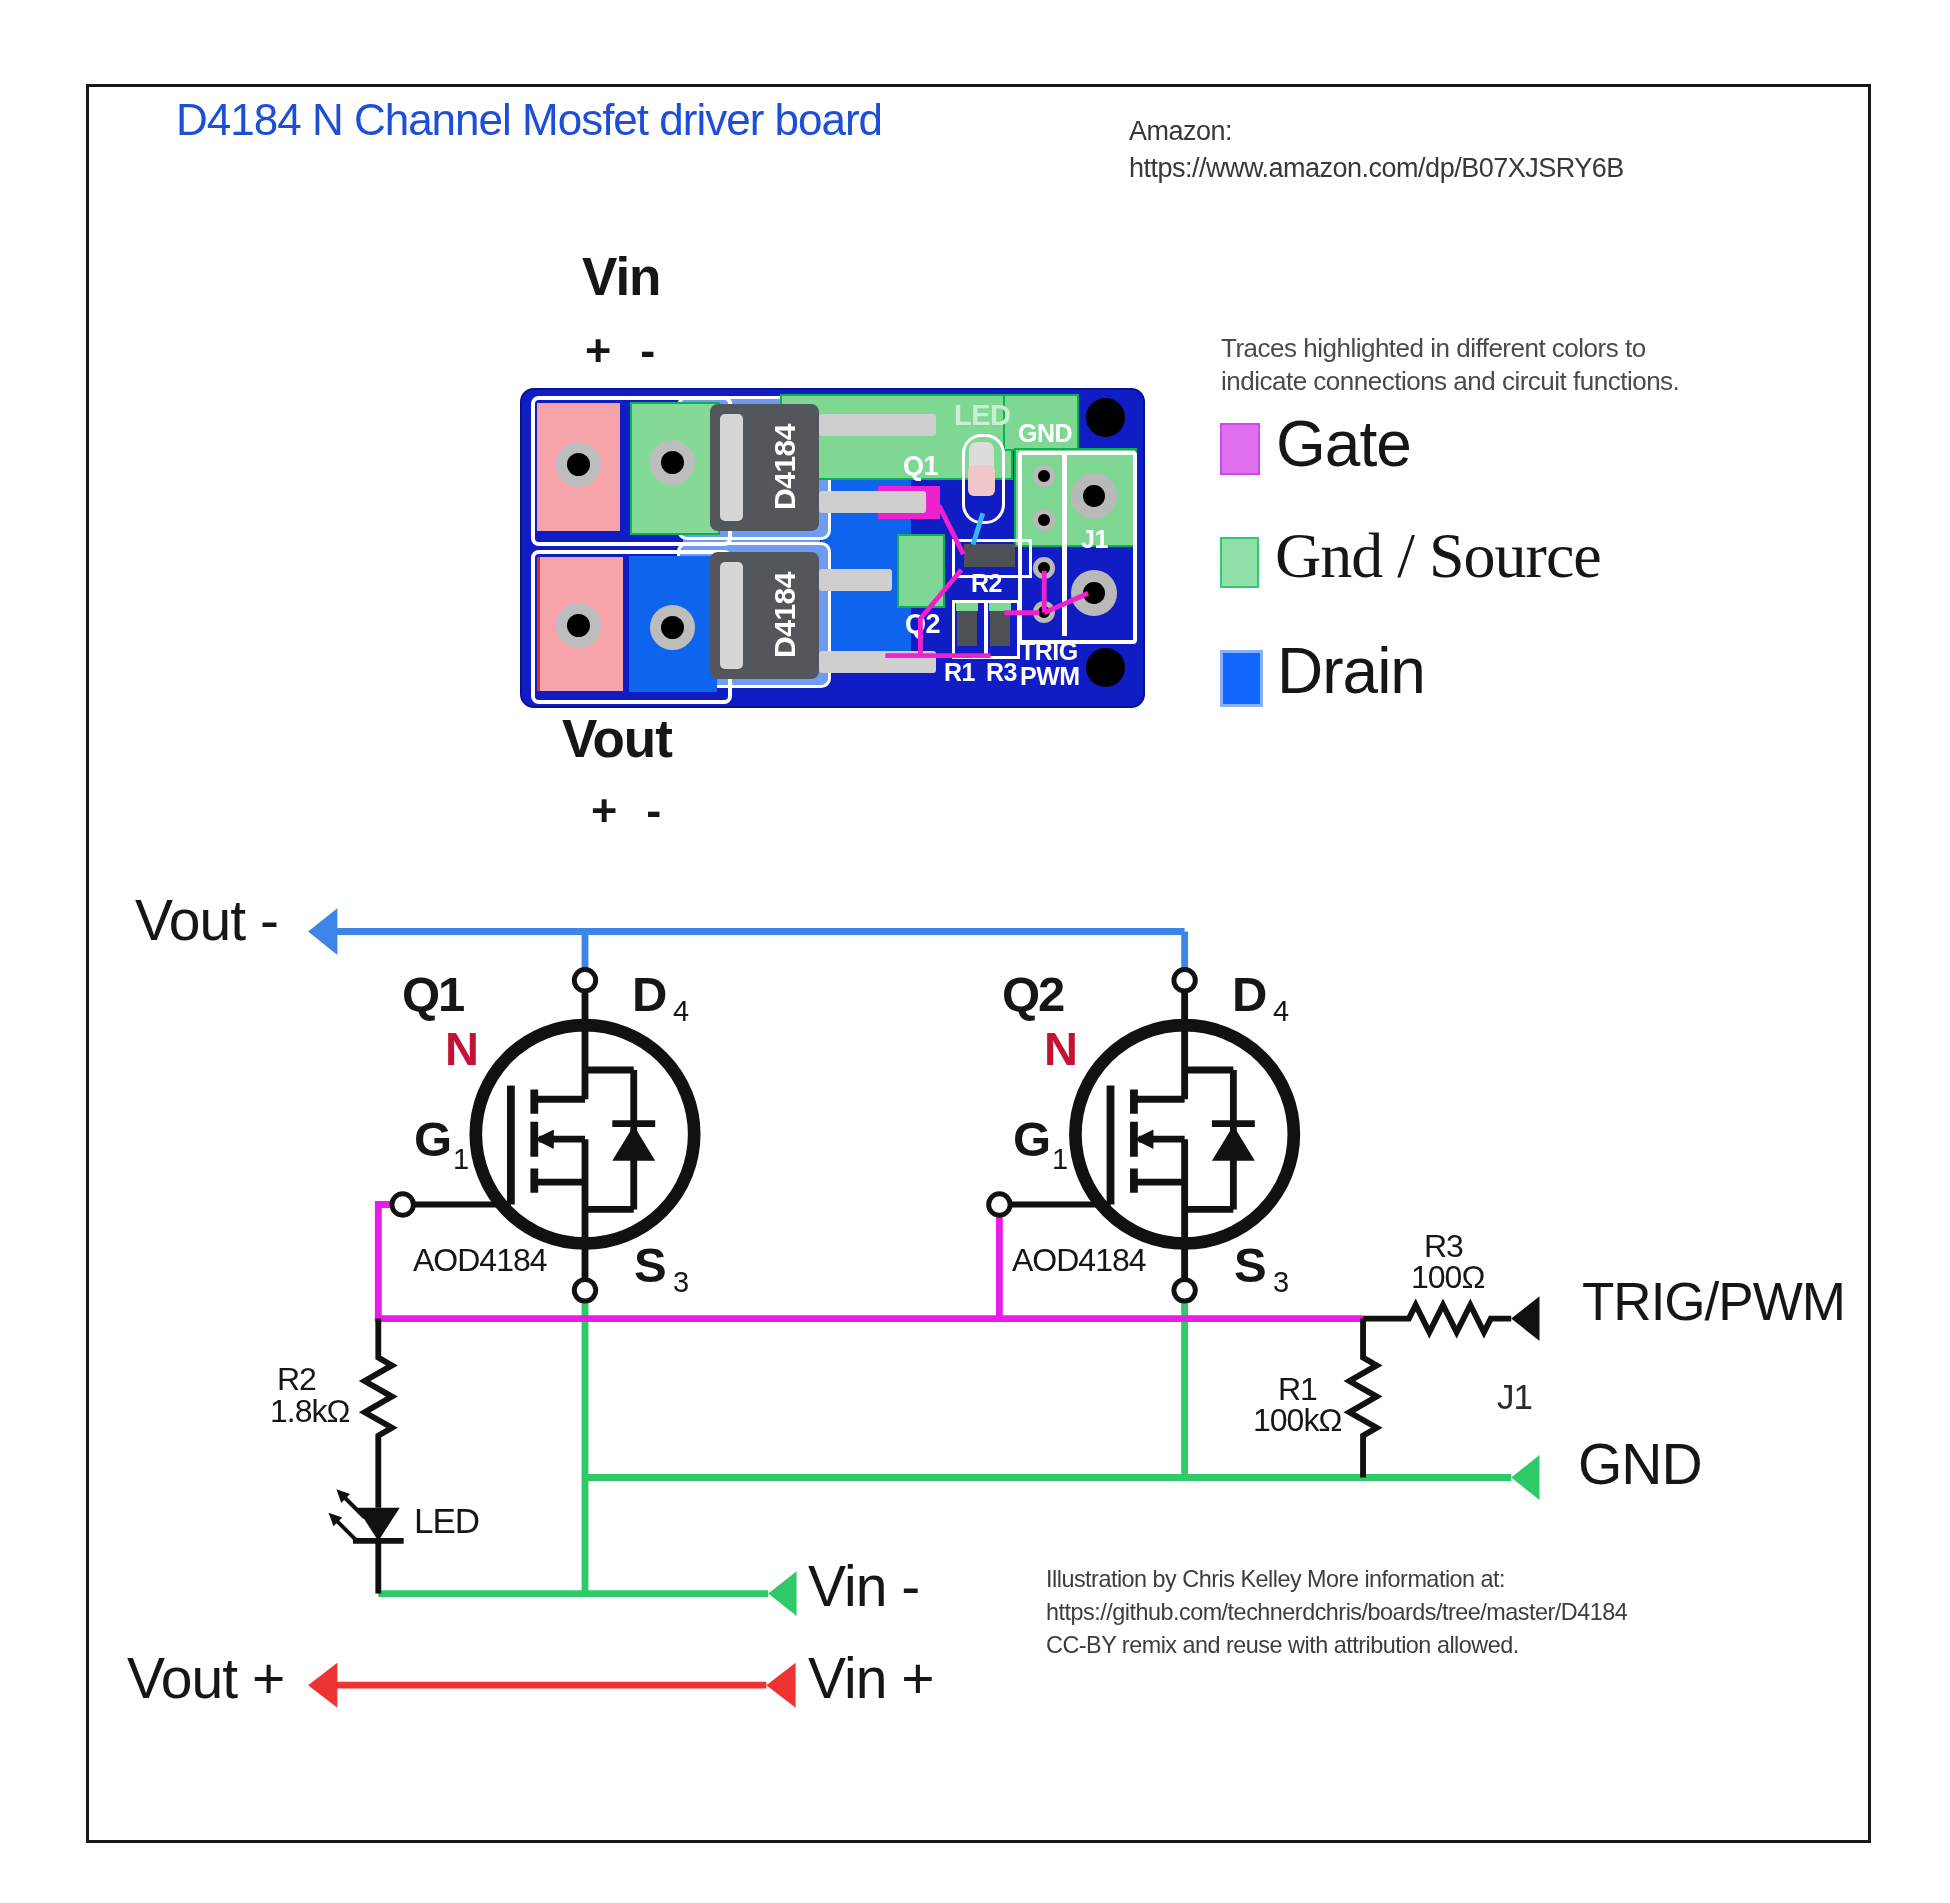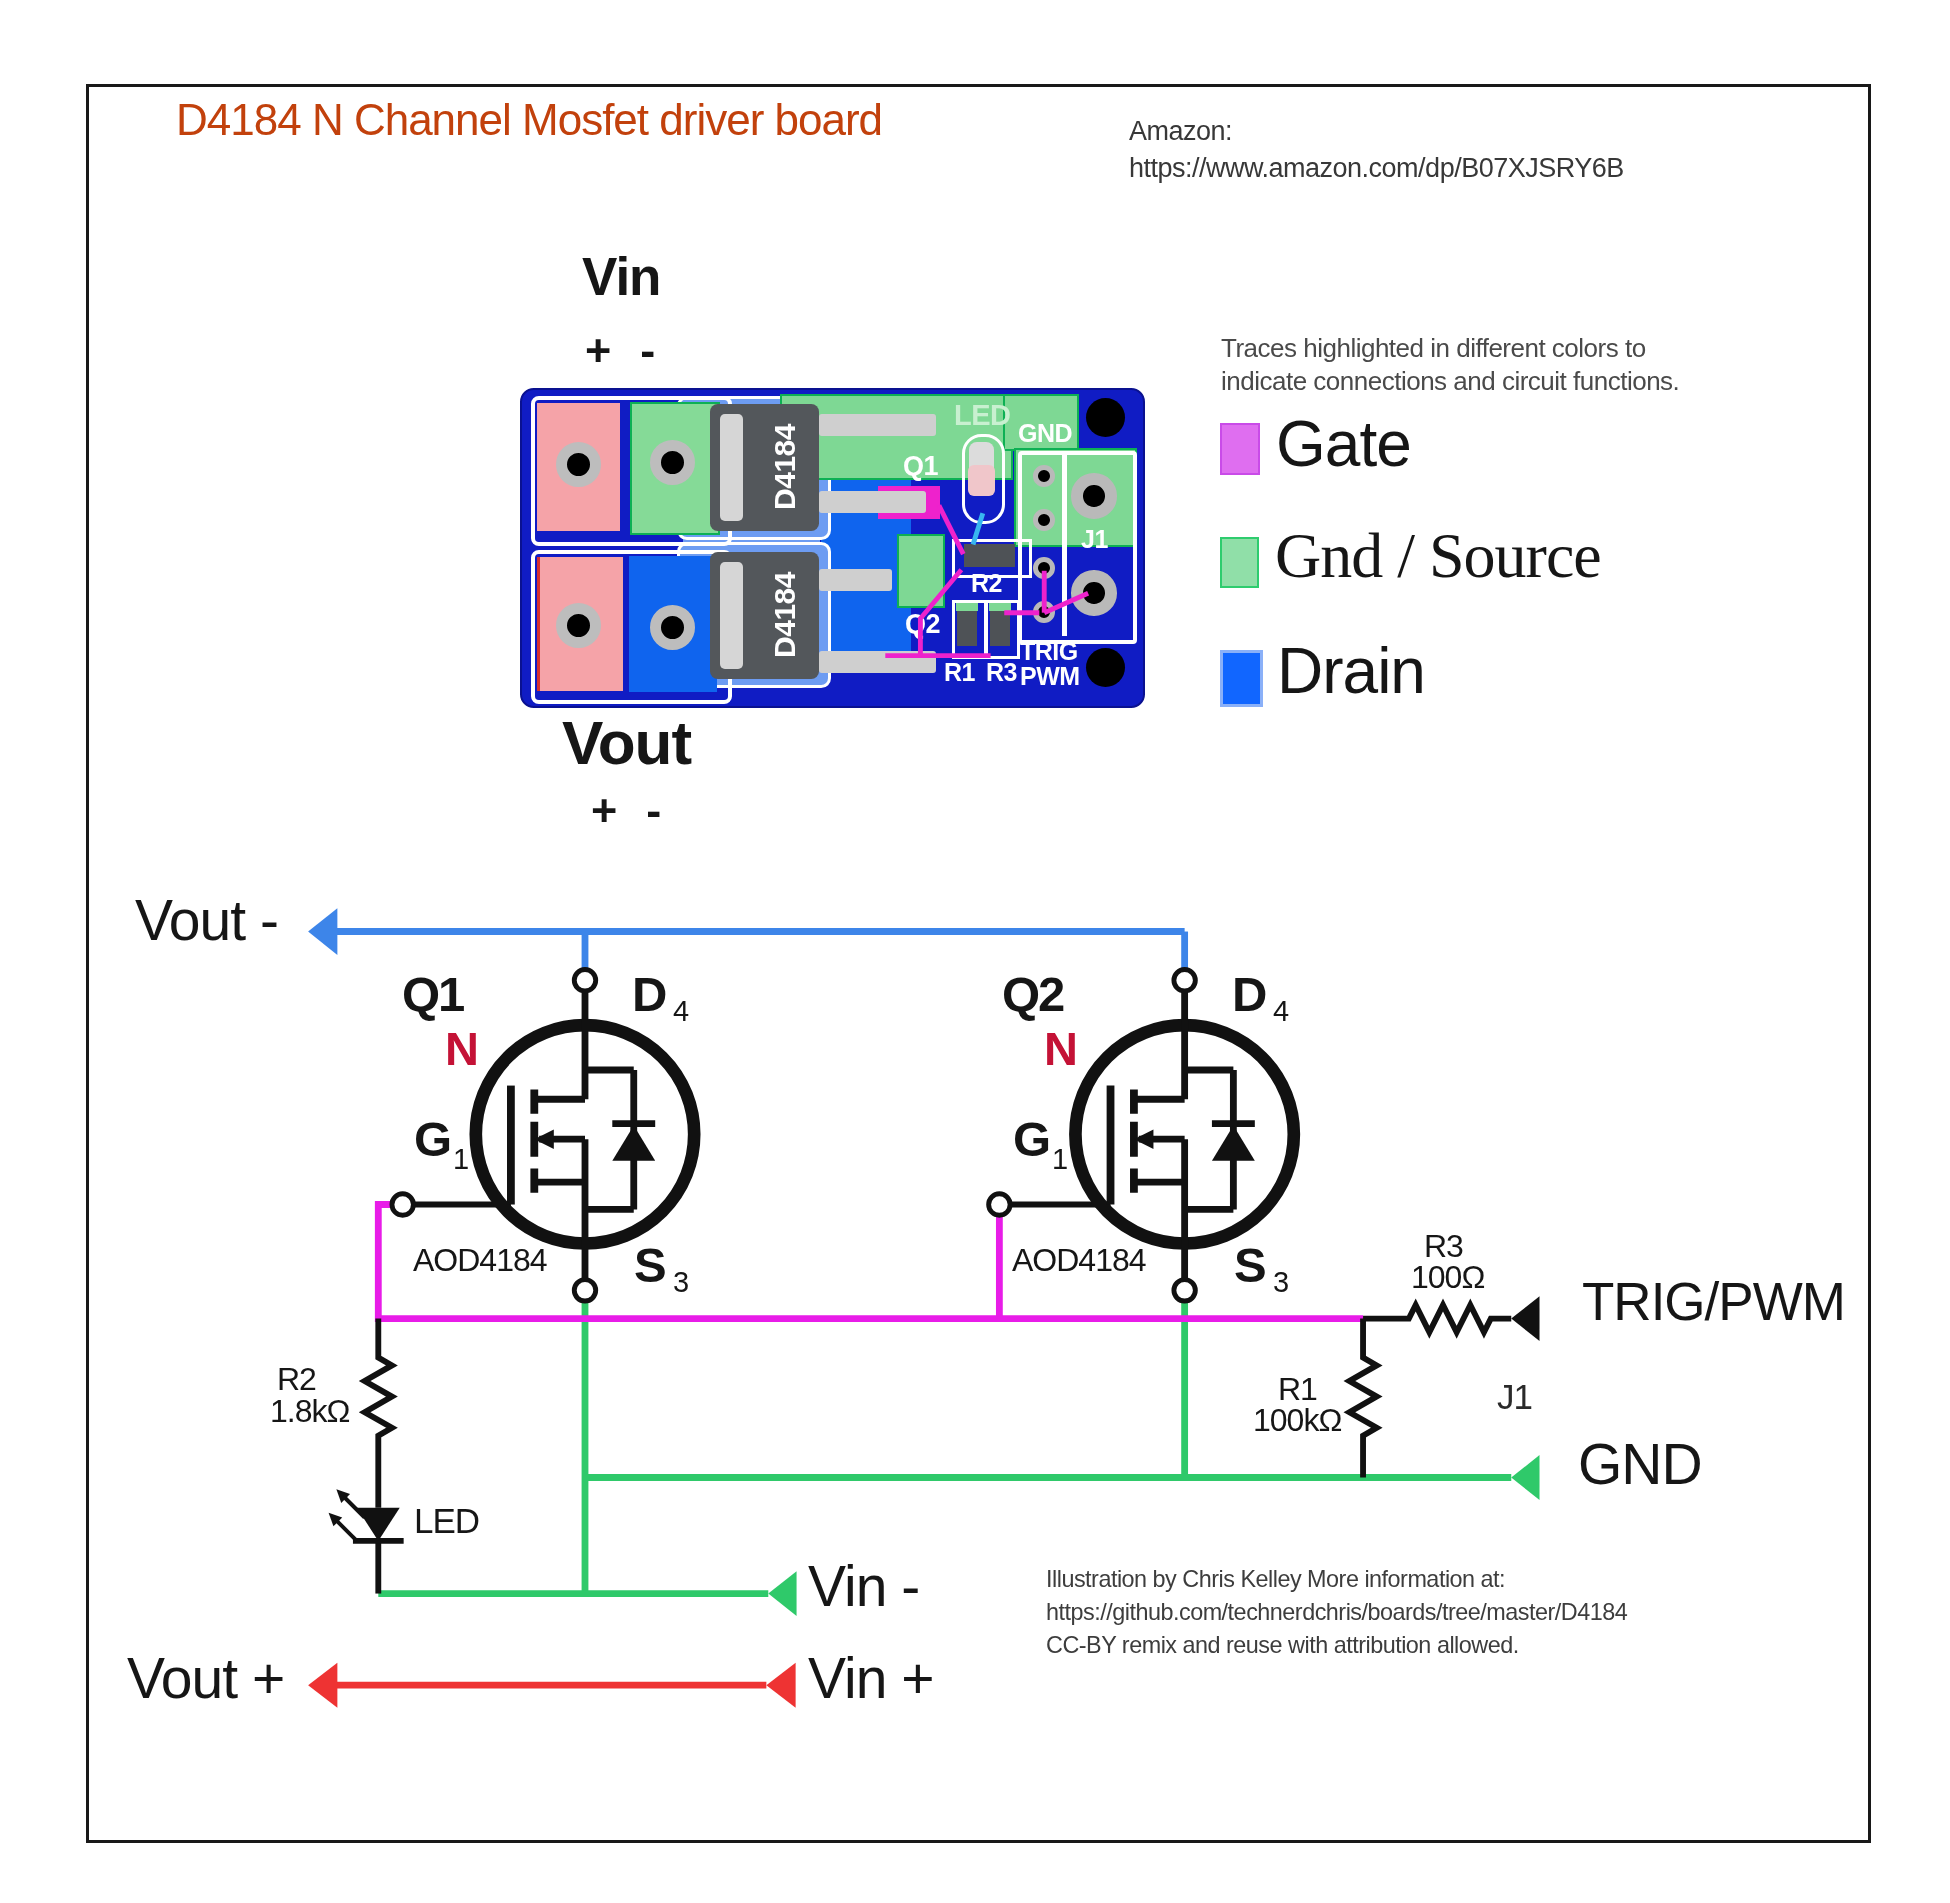--- a/index.html
+++ b/index.html
@@ -13,32 +13,32 @@
   .sq{border-radius:2.9px;}
   svg{position:absolute;left:0;top:0;pointer-events:none;}
 </style>
 </head>
 <body>
 
 <div id="stage">
 
   <div class="ab frame" style="left:86px;top:84px;width:1779px;height:1753px;"></div>
 
-  <div class="ab t" style="left:176px;top:98px;font-size:44px;color:#c2410c;">D4184 N Channel Mosfet driver board</div>
+  <div class="ab t" style="left:176px;top:98px;font-size:44px;color:#1d4ed8;">D4184 N Channel Mosfet driver board</div>
   <div class="ab" style="left:1129px;top:113px;font-size:27px;line-height:37px;color:#383838;letter-spacing:-0.5px;">
     <div>Amazon:</div>
     <div>https://www.amazon.com/dp/B07XJSRY6B</div>
   </div>
 
   <div class="ab t" style="left:582px;top:250px;font-size:53px;font-weight:600;">Vin</div>
   <div class="ab" style="left:585px;top:328px;display:flex;gap:29px;font-size:45px;font-weight:600;color:#161616;line-height:1;">
     <span>+</span>
       <span>-</span>
   </div>
-  <div class="ab t" style="left:562px;top:712px;font-size:62px;font-weight:600;">Vout</div>
+  <div class="ab t" style="left:562px;top:712px;font-size:53px;font-weight:600;">Vout</div>
   <div class="ab" style="left:591px;top:788px;display:flex;gap:29px;font-size:45px;font-weight:600;color:#161616;line-height:1;">
     <span>+</span>
       <span>-</span>
   </div>
 
   <div class="ab" style="left:520px;top:388px;width:621px;height:316px;background:#101cc4;border-radius:13.7px;border:2.9px solid #0a1190;"></div>
 
   <div class="ab" style="left:683px;top:449px;width:137px;height:107px;background:#6d9cf2;"></div>
   <div class="ab" style="left:821px;top:451px;width:90px;height:207px;background:#0f64ee;border-radius:7.8px;"></div>
   <div class="ab" style="left:677px;top:396px;width:148px;height:138px;background:#6d9cf2;border:3.9px solid #fff;border-radius:9.8px;"></div>

